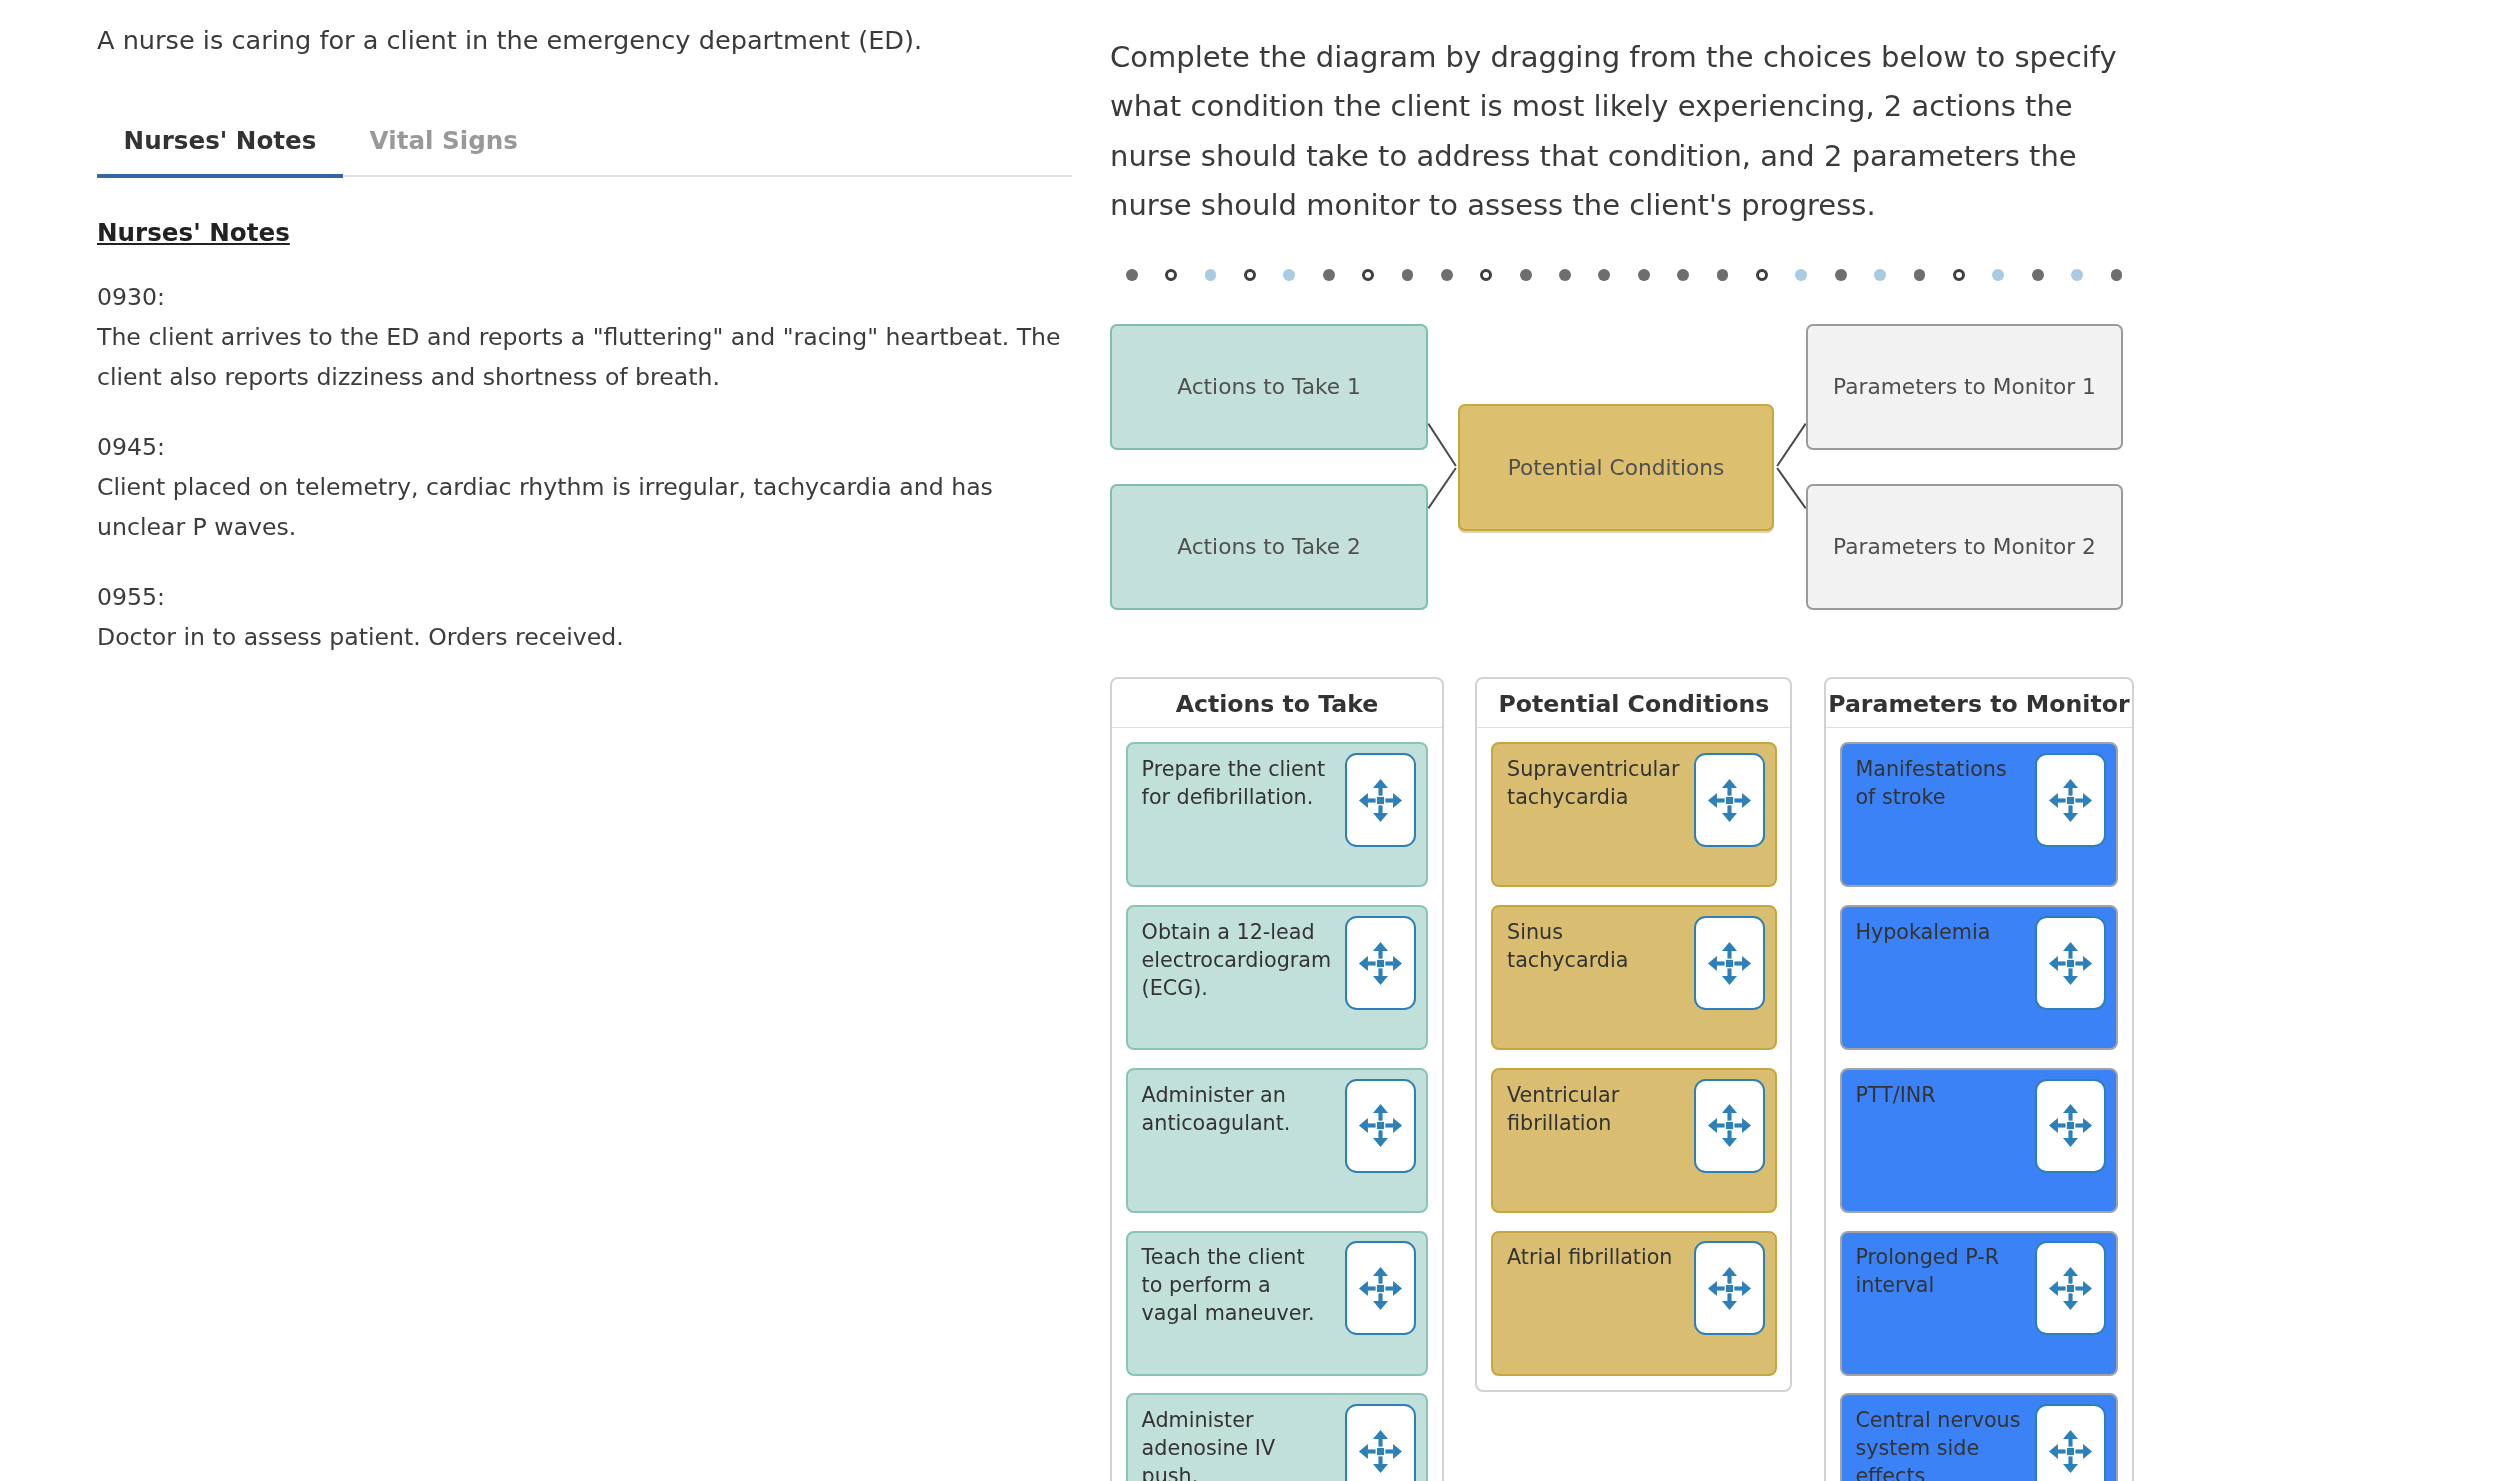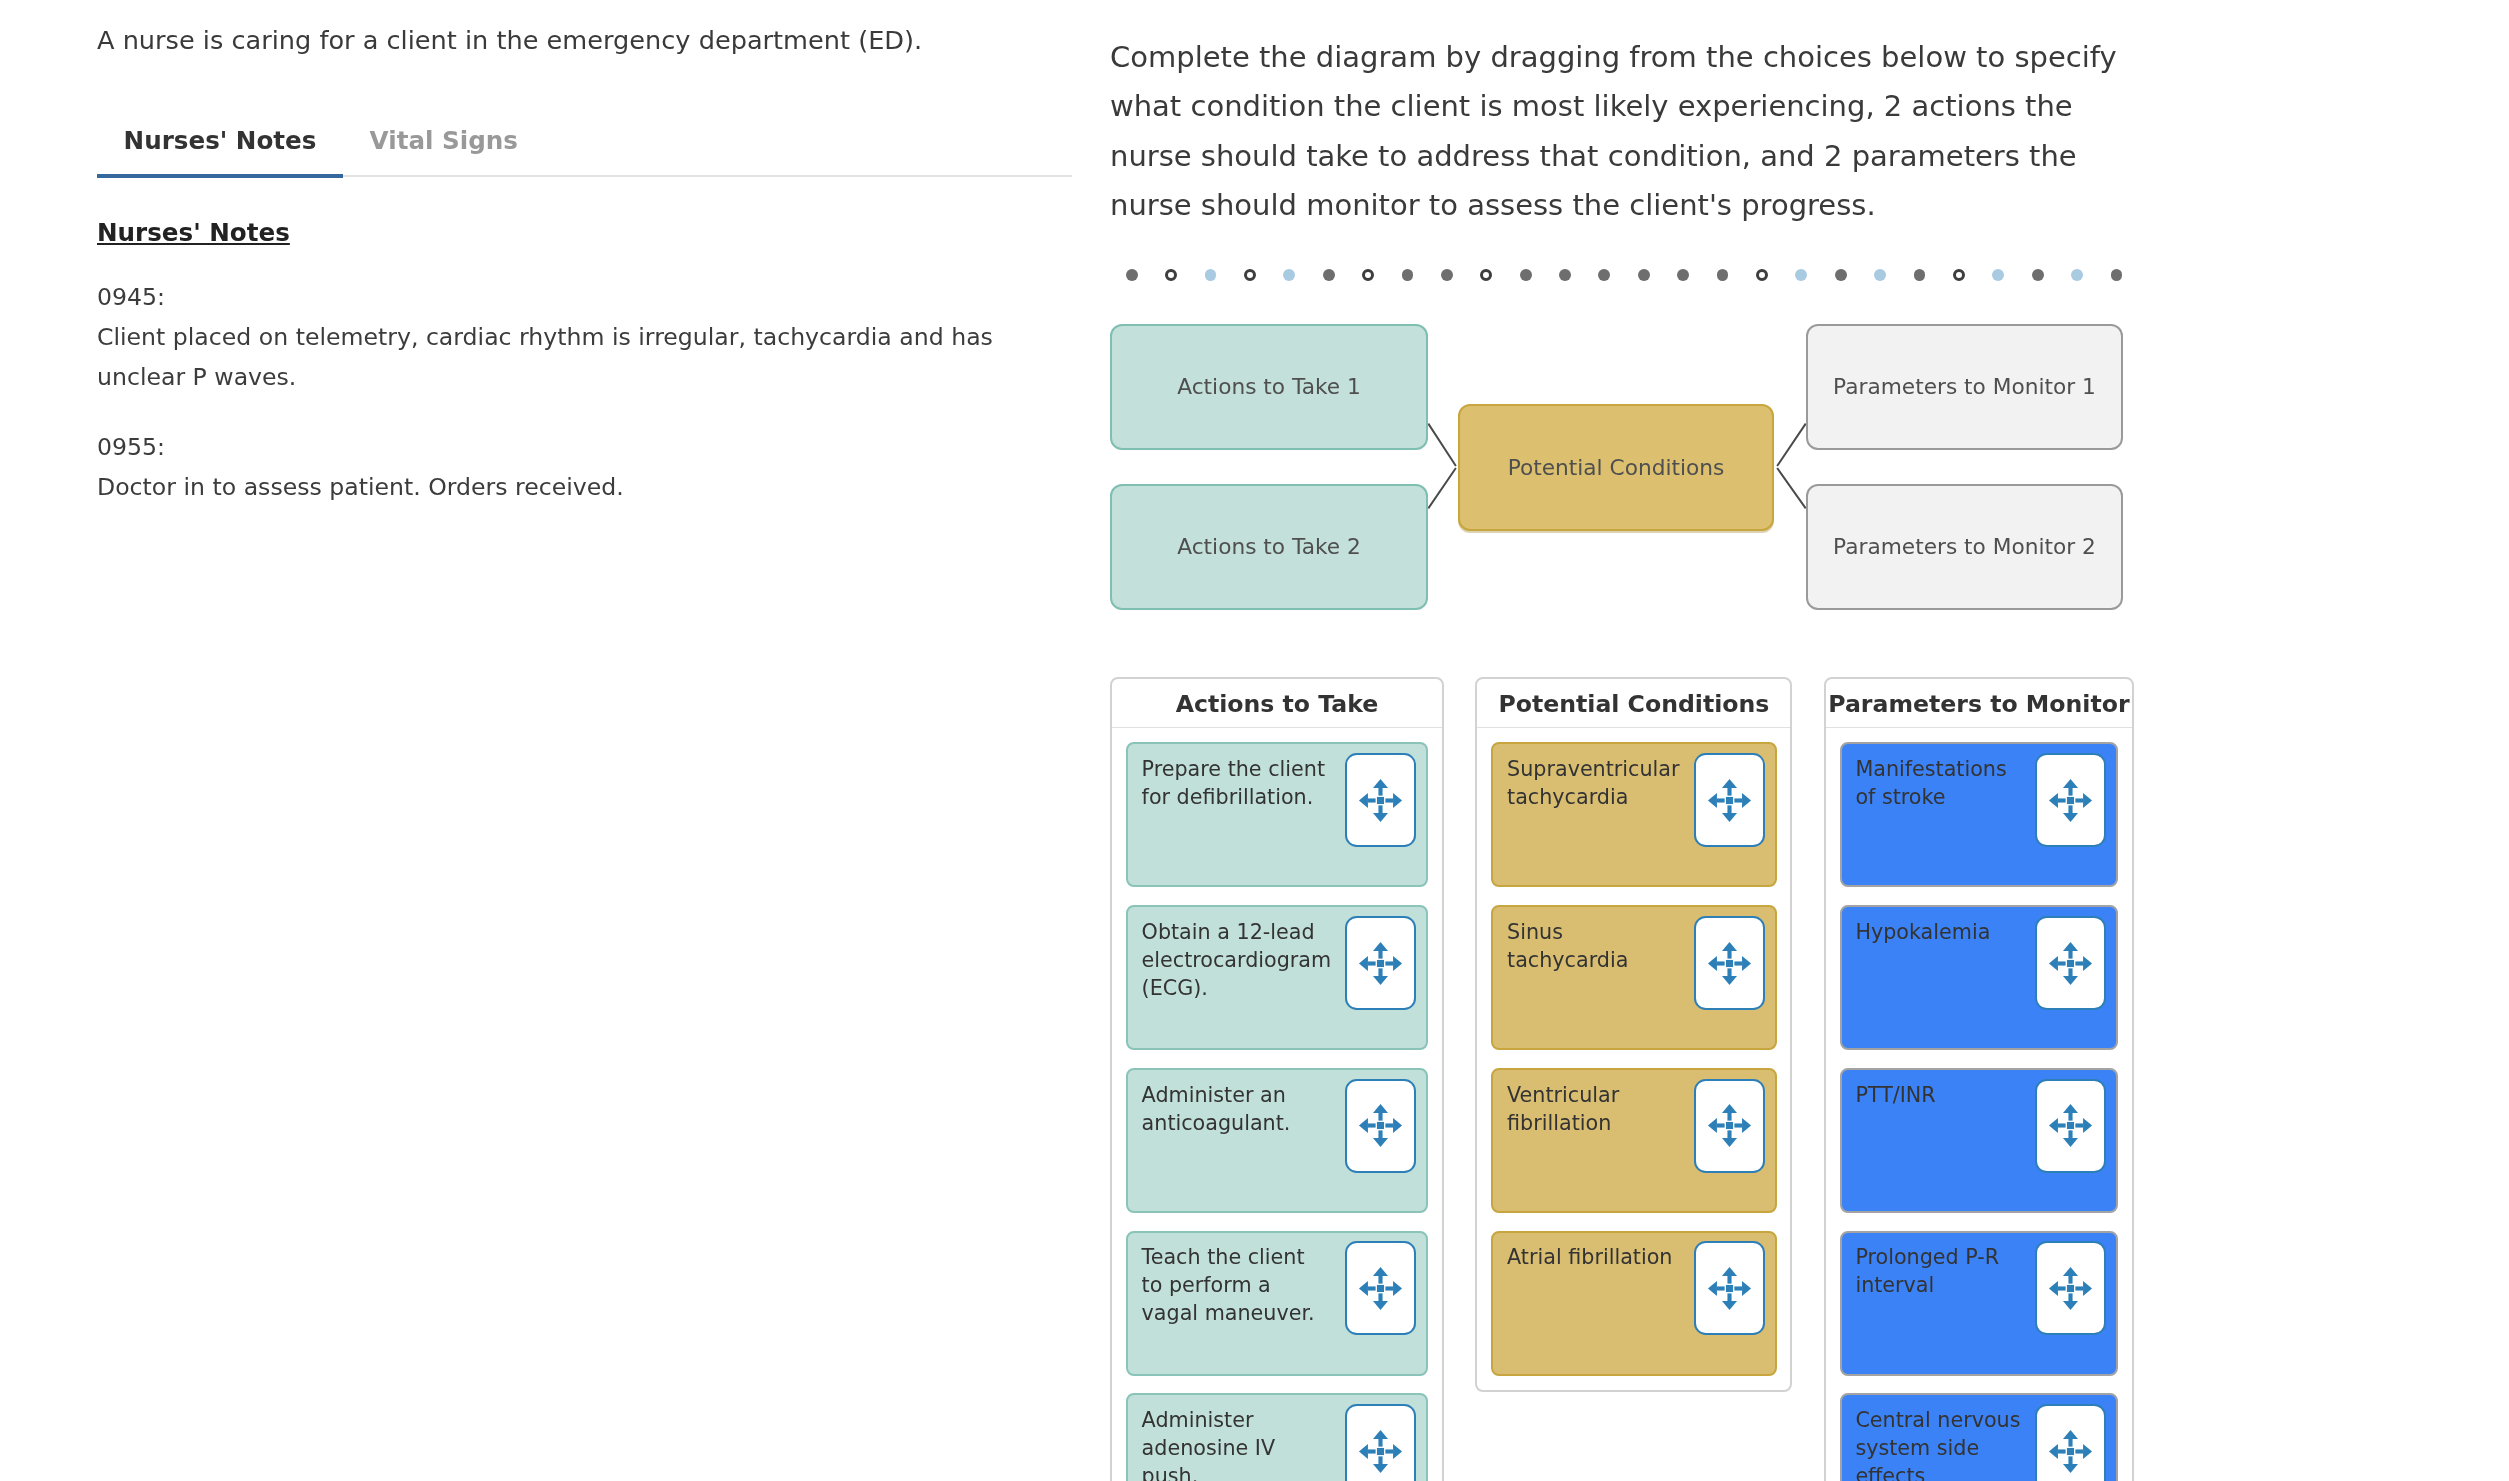--- a/index.html
+++ b/index.html
@@ -25,21 +25,21 @@
   
   .instructions { font-size:29px; line-height:1.7; color:#3a3a3a; width:1024px; }
   .dots { margin-top:39px; padding-left:15.8px; display:flex; gap:27.6px; align-items:center; }
   .dot { width:11.8px; height:11.8px; border-radius:50%; flex:0 0 auto; cursor:pointer; }
   .dot.filled { background:#6e6e6e; }
   .dot.open   { background:#fff; border:3px solid #3e3e3e; }
   .dot.active { background:#a9cbe2; }
 
   .diagram { position:relative; margin-top:43px; width:1015px; height:288px; }
   .slot { position:absolute; display:flex; align-items:center; justify-content:center;
-          text-align:center; font-size:21.7px; color:#4f4f4f; border-radius:12px; }
+          text-align:center; font-size:21.7px; color:#4f4f4f; border-radius:7px; }
   .slot-teal { background:#c3e1da; border:2px solid #7ebfb2; }
   .slot-gold { background:#dcc06f; border:2px solid #c8a63e; box-shadow:0 2px 0 rgba(160,125,40,.35); }
   .slot-gray { background:#f2f2f2; border:2px solid #9a9a9a; }
   .connectors { position:absolute; left:0; top:0; z-index:0; }
   .slot { z-index:1; }
 
   .columns { margin-top:65px; display:flex; gap:31.5px; }
   .panel { flex:1 1 0; background:#fff; border:2px solid #d2d2d2; border-radius:7.9px; }
   .panel-tall { height:926px; }
   .panel-short{ height:715px; }
@@ -80,20 +80,24 @@
   <p class="intro">A nurse is caring for a client in the emergency department (ED).</p>
 
   <div class="tabs">
     <div class="tab active">Nurses' Notes</div>
     <div class="tab">Vital Signs</div>
   </div>
 
   <h3 class="notes-heading">Nurses' Notes</h3>
 
   <div class="note">
+    <div class="note-time">0930:</div>
+    <div class="note-text">The client arrives to the ED and reports a "fluttering" and "racing" heartbeat. The client also reports dizziness and shortness of breath.</div>
+  </div>
+  <div class="note">
     <div class="note-time">0945:</div>
     <div class="note-text">Client placed on telemetry, cardiac rhythm is irregular, tachycardia and has unclear P waves.</div>
   </div>
   <div class="note">
     <div class="note-time">0955:</div>
     <div class="note-text">Doctor in to assess patient. Orders received.</div>
   </div>
 </div>
 
 <div class="pane right-pane">

